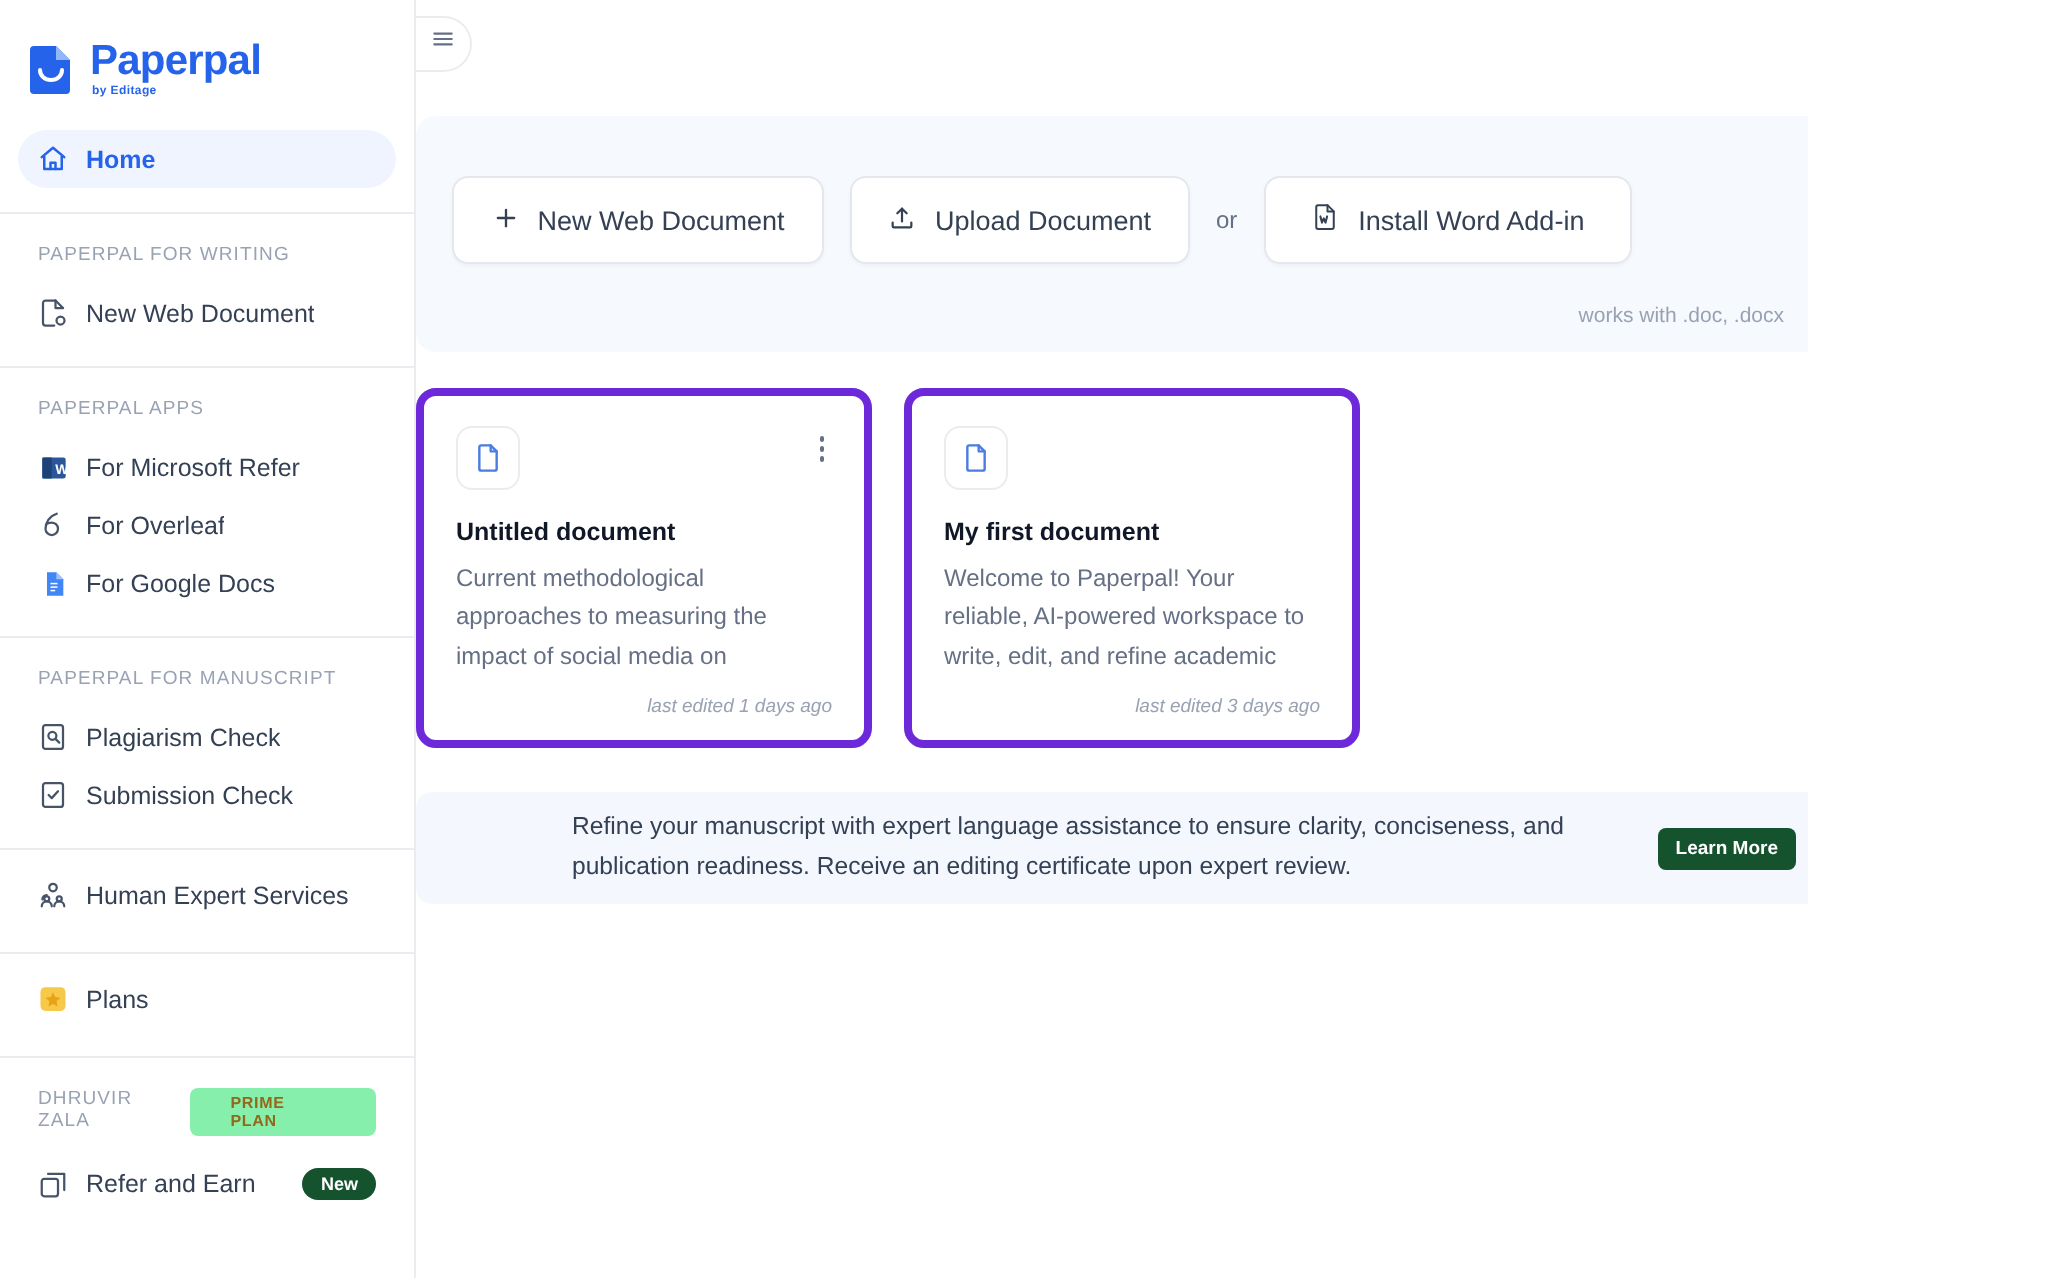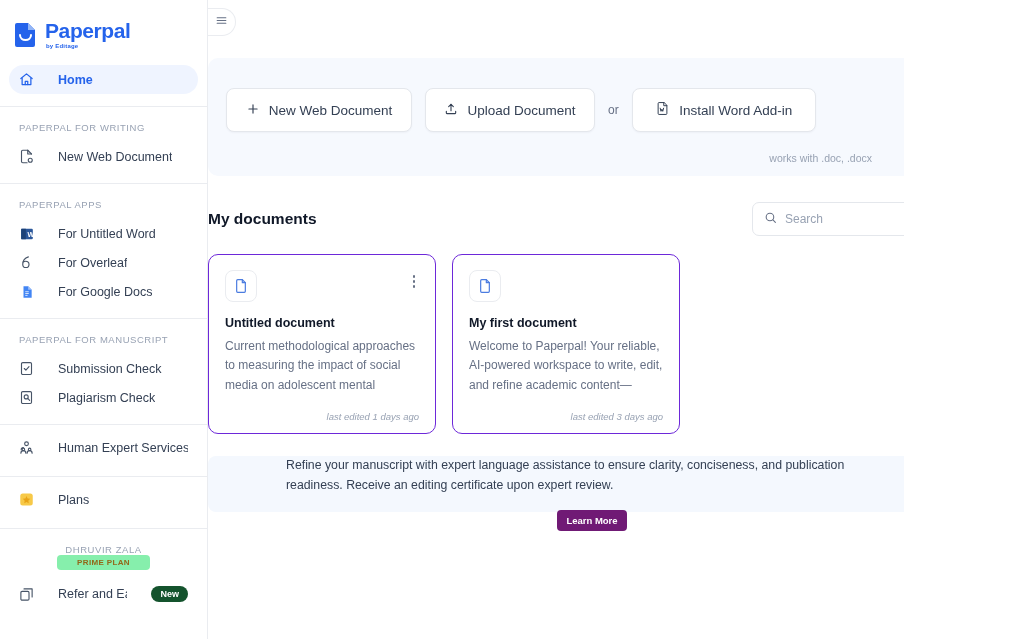--- a/index.html
+++ b/index.html
@@ -53,21 +53,21 @@
     font-size: 9.5px;
     letter-spacing: 0.55px;
     color: #98a2b3;
     padding: 13px 0 9px 10px;
     text-transform: uppercase;
     font-weight: 400;
   }
   .nav-item {
     display: flex;
     align-items: center;
-    gap: 24px;
+    gap: 9px;
     padding: 7px 10px;
     border-radius: 18px;
     font-size: 12.5px;
     color: #344054;
     cursor: pointer;
     min-height: 29px;
     position: relative;
   }
   .nav-item .ico { width: 15px; height: 15px; flex: 0 0 15px; display: flex; align-items: center; justify-content: center; }
   .nav-item.active { background: #eff4ff; color: #2563eb; font-weight: 600; }
@@ -87,24 +87,23 @@
     background: #14532d;
     color: #ffffff;
     font-size: 9px;
     font-weight: 600;
     padding: 3px 9px;
     border-radius: 10px;
     margin-left: auto;
   }
   .acct-head {
     display: flex;
-    align-items: center;
+    align-items: flex-start;
     justify-content: space-between;
     padding: 13px 10px 9px 10px;
-    flex-direction: column;
   }
   .acct-head .group-label { padding: 0; }
   .sidebar-spacer { flex: 1 1 auto; }
 
   
   .ham-tab {
     position: absolute;
     left: 208px;
     top: 8px;
     width: 28px;
@@ -153,21 +152,21 @@
     padding: 0 20px;
     box-shadow: 0 1px 2px rgba(16,24,40,0.04);
     white-space: nowrap;
   }
   .abtn.b1 { width: 186px; }
   .abtn.b2 { width: 170px; }
   .abtn.b3 { width: 184px; }
   .or-text { font-size: 12px; color: #667085; }
   .works-with {
     position: absolute;
-    right: 44px;
+    right: 24px;
     bottom: 12px;
     font-size: 10.5px;
     color: #98a2b3;
   }
 
   .docs-header {
     display: flex;
     align-items: center;
     justify-content: space-between;
     margin-top: 26px;
@@ -192,21 +191,21 @@
     width: 100%;
     font-family: "Liberation Sans", sans-serif;
     background: transparent;
   }
   .search-box input::placeholder { color: #98a2b3; }
 
   .cards { display: flex; gap: 16px; margin-top: 18px; }
   .card {
     width: 228px;
     height: 180px;
-    border: 1px solid #6d28d9;
+    border: 4px solid #6d28d9;
     border-radius: 10px;
     background: #fff;
     padding: 15px 16px 11px 16px;
     display: flex;
     flex-direction: column;
     position: relative;
     cursor: pointer;
   }
   .card-top { display: flex; align-items: flex-start; justify-content: space-between; }
   .doc-ico-box {
@@ -245,30 +244,29 @@
 
   .promo {
     margin-top: 22px;
     background: #f4f8fe;
     border-radius: 8px;
     height: 56px;
     display: flex;
     align-items: center;
     padding: 0 18px 0 78px;
     gap: 14px;
-    flex-direction: column;
   }
   .promo-text {
     font-size: 12.3px;
     color: #344054;
     line-height: 1.62;
     flex: 1 1 auto;
   }
   .learn-more {
-    background: #701a75;
+    background: #14532d;
     color: #fff;
     font-size: 9.5px;
     font-weight: 700;
     border: none;
     border-radius: 4px;
     padding: 5px 9px;
     cursor: pointer;
     white-space: nowrap;
     font-family: "Liberation Sans", sans-serif;
   }
@@ -329,21 +327,21 @@
     <div class="nav-group">
       <div class="group-label">PAPERPAL APPS</div>
       <div class="nav-item">
         <span class="ico">
           <svg width="14" height="14" viewBox="0 0 24 24">
             <rect x="2" y="3" width="20" height="18" rx="2" fill="#2b579a"></rect>
             <rect x="2" y="3" width="8" height="18" fill="#1c4278"></rect>
             <text x="13" y="17" font-size="12" font-family="Liberation Sans" fill="#ffffff" font-weight="700">W</text>
           </svg>
         </span>
-        <span class="label">For Untitled Word</span>
+        <span class="label">For Microsoft Refer</span>
       </div>
       <div class="nav-item">
         <span class="ico">
           <svg width="15" height="15" viewBox="0 0 24 24" fill="none" stroke="#475467" stroke-width="1.8" stroke-linecap="round">
             <path d="M15 3c-6 2-9 7-9 12a5 5 0 0 0 10 0c0-3-2.5-5-5.5-5-1.2 0-2.3.4-3 1"></path>
           </svg>
         </span>
         <span class="label">For Overleaf</span>
       </div>
       <div class="nav-item">
@@ -361,34 +359,34 @@
     </div>
 
     <div class="nav-divider"></div>
 
     <div class="nav-group">
       <div class="group-label">PAPERPAL FOR MANUSCRIPT</div>
       <div class="nav-item">
         <span class="ico">
           <svg width="15" height="15" viewBox="0 0 24 24" fill="none" stroke="#475467" stroke-width="1.8" stroke-linecap="round" stroke-linejoin="round">
             <rect x="4" y="2.5" width="16" height="19" rx="2"></rect>
-            <path d="M8.5 12l2.5 2.5 5-5.5"></path>
-          </svg>
-        </span>
-        <span class="label">Submission Check</span>
+            <circle cx="11.5" cy="11" r="3.2"></circle>
+              <path d="M14 13.5l3 3"></path>
+          </svg>
+        </span>
+        <span class="label">Plagiarism Check</span>
       </div>
       <div class="nav-item">
         <span class="ico">
           <svg width="15" height="15" viewBox="0 0 24 24" fill="none" stroke="#475467" stroke-width="1.8" stroke-linecap="round" stroke-linejoin="round">
             <rect x="4" y="2.5" width="16" height="19" rx="2"></rect>
-            <circle cx="11.5" cy="11" r="3.2"></circle>
-              <path d="M14 13.5l3 3"></path>
-          </svg>
-        </span>
-        <span class="label">Plagiarism Check</span>
+            <path d="M8.5 12l2.5 2.5 5-5.5"></path>
+          </svg>
+        </span>
+        <span class="label">Submission Check</span>
       </div>
     </div>
 
     <div class="nav-divider"></div>
 
     <div class="nav-group" style="padding-top:8px;padding-bottom:8px;">
       <div class="nav-item">
         <span class="ico">
           <svg width="15" height="15" viewBox="0 0 24 24" fill="none" stroke="#475467" stroke-width="1.8" stroke-linecap="round" stroke-linejoin="round">
             <circle cx="12" cy="6" r="3"></circle>
@@ -486,32 +484,20 @@
                 <path d="M14 2.5v5h5"></path>
                 <path d="M8.3 11.5l1.3 5 1.4-3.4 1.4 3.4 1.3-5"></path>
               </svg>
             </span>
             <span>Install Word Add-in</span>
           </div>
         </div>
         <div class="works-with">works with .doc, .docx</div>
       </section>
 
-      <div class="docs-header">
-        <h2 class="docs-title">My documents</h2>
-        <div class="search-box">
-          <span>
-            <svg width="13" height="13" viewBox="0 0 24 24" fill="none" stroke="#667085" stroke-width="2" stroke-linecap="round">
-                <circle cx="11" cy="11" r="7"></circle>
-                <path d="M16.5 16.5L21 21"></path>
-              </svg>
-          </span>
-          <input type="text" placeholder="Search" style="">
-        </div>
-      </div>
 
       <div class="cards">
 
         <div class="card">
           <div class="card-top">
             <span class="doc-ico-box">
               <svg width="16" height="16" viewBox="0 0 24 24" fill="none" stroke="#4b7ce0" stroke-width="1.8" stroke-linecap="round" stroke-linejoin="round">
                 <path d="M14 2.5H7a1.5 1.5 0 0 0-1.5 1.5v16a1.5 1.5 0 0 0 1.5 1.5h10a1.5 1.5 0 0 0 1.5-1.5V7z"></path>
                 <path d="M14 2.5V7h4.5"></path>
               </svg>

